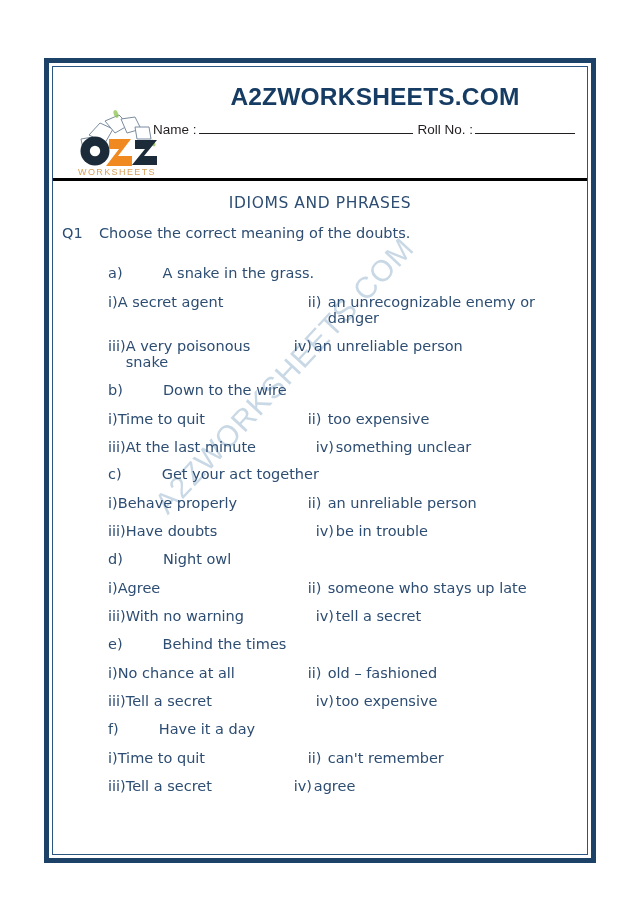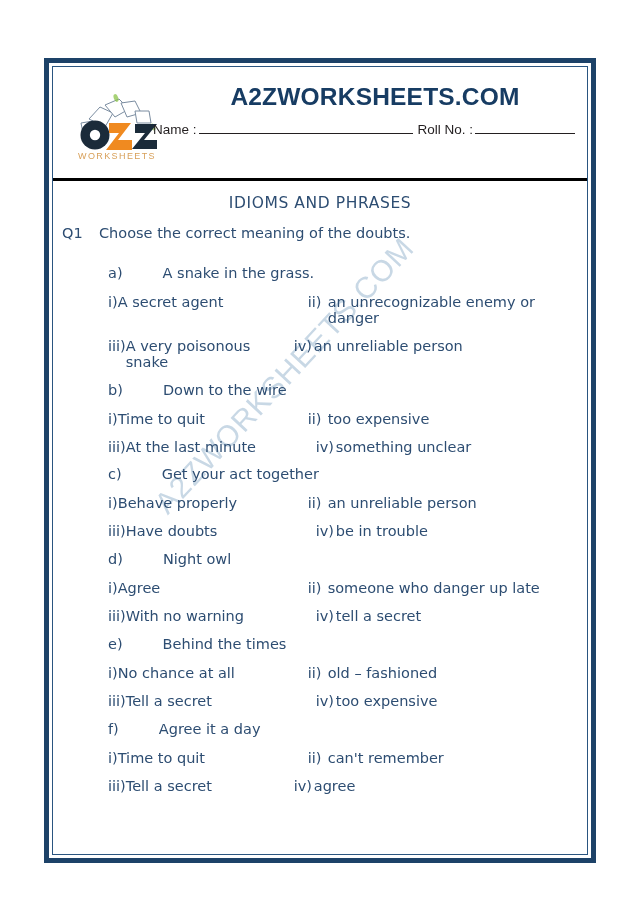--- a/index.html
+++ b/index.html
@@ -56,21 +56,21 @@
 
   
   .header {
     position: relative;
     height: 112px;
     z-index: 2;
   }
   .logo {
     position: absolute;
     left: 16px;
-    top: 22px;
+    top: 38px;
     width: 96px;
     height: 74px;
   }
   .site-title {
     position: absolute;
     left: 116px;
     right: 6px;
     top: 16px;
     text-align: center;
     font-size: 24.5px;
@@ -286,21 +286,21 @@
       </div>
 
       <div class="item">
         <span class="i-tag">d)</span>
         <span class="i-text">Night owl</span>
       </div>
       <div class="opts">
         <span class="o-num">i)</span>
         <span class="o-left">Agree</span>
         <span class="o-rnum">ii)</span>
-        <span class="o-right">someone who danger up late</span>
+        <span class="o-right">someone who stays up late</span>
       </div>
       <div class="opts">
         <span class="o-num">iii)</span>
         <span class="o-left">With no warning</span>
         <span class="o-rnum">iv)</span>
         <span class="o-right">tell a secret</span>
       </div>
 
       <div class="item">
         <span class="i-tag">e)</span>
@@ -314,21 +314,21 @@
       </div>
       <div class="opts">
         <span class="o-num">iii)</span>
         <span class="o-left">Tell a secret</span>
         <span class="o-rnum">iv)</span>
         <span class="o-right">too expensive</span>
       </div>
 
       <div class="item">
         <span class="i-tag">f)</span>
-        <span class="i-text">Agree it a day</span>
+        <span class="i-text">Have it a day</span>
       </div>
       <div class="opts">
         <span class="o-num">i)</span>
         <span class="o-left">Time to quit</span>
         <span class="o-rnum">ii)</span>
         <span class="o-right">can't remember</span>
       </div>
       <div class="opts tight">
         <span class="o-num">iii)</span>
         <span class="o-left">Tell a secret</span>

